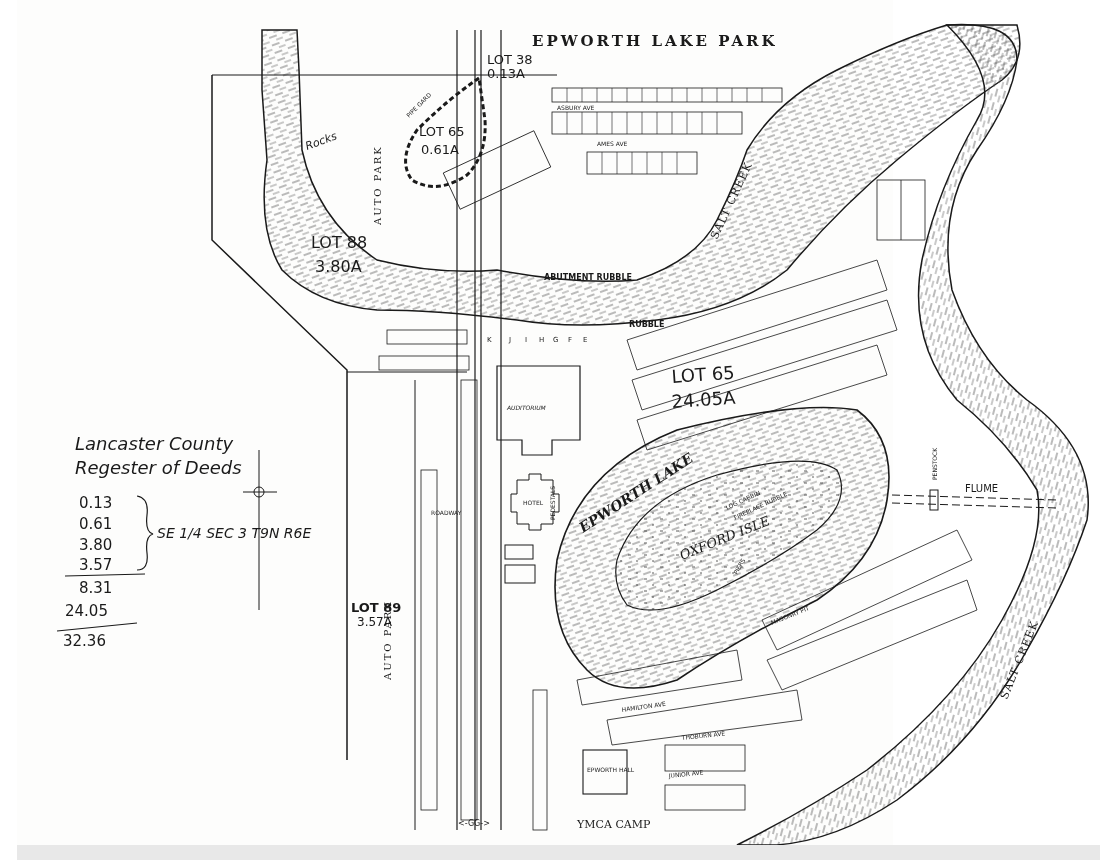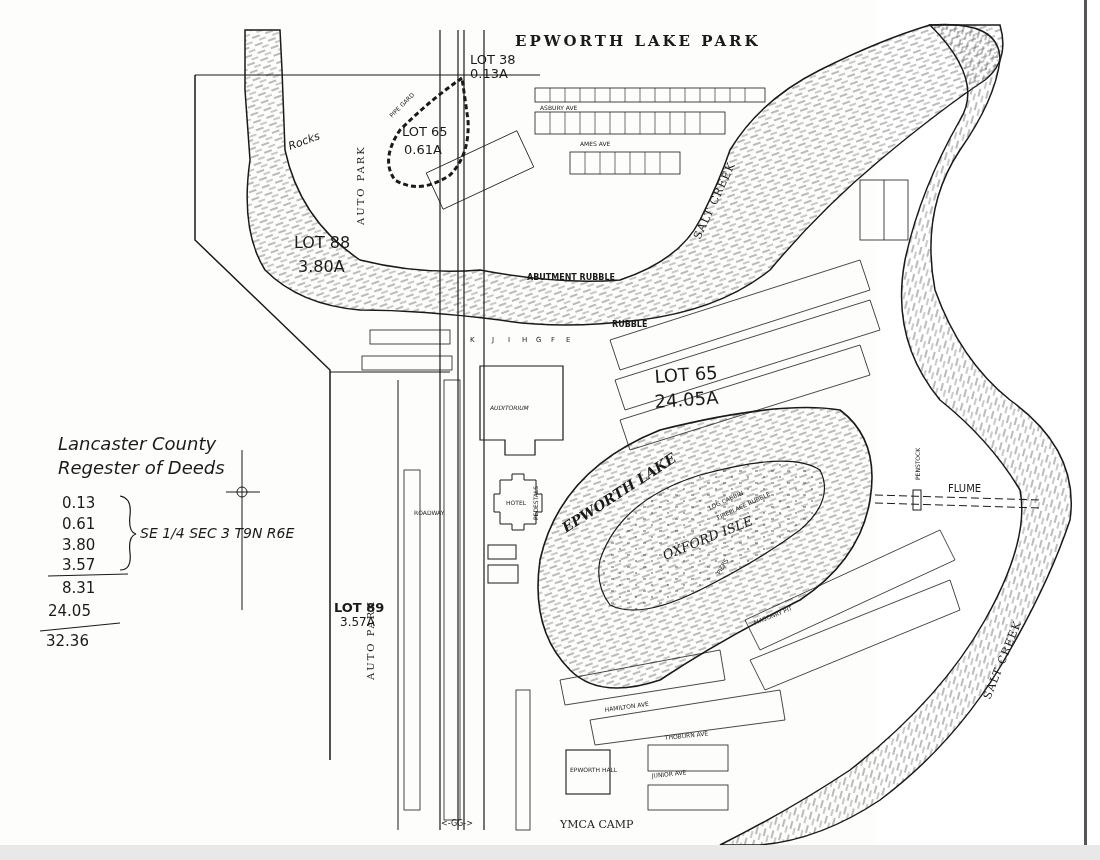--- a/index.html
+++ b/index.html
@@ -1,17 +1,17 @@
 <!DOCTYPE html>
 <html><head>
 <meta charset="utf-8">
 <style>
   html, body { margin: 0; padding: 0; background: #ffffff; }
   body { width: 1100px; height: 860px; overflow: hidden; position: relative; font-family: "DejaVu Sans", sans-serif; }
-  #map-page { position: absolute; left: 0; top: 0; width: 876px; height: 860px; background: #fdfdfc; }
+  #map-page { position: absolute; left: 17px; top: 0; width: 876px; height: 860px; background: #fdfdfc; }
   #page-edge { position: absolute; left: 1084px; top: 0; width: 3px; height: 845px; background: #555; }
   #bottom-band { position: absolute; left: 0; top: 845px; width: 1100px; height: 15px; background: #e8e8e8; }
   svg { position: absolute; left: 0; top: 0; }
   .ink { stroke: #1a1a1a; fill: none; }
   .lbl-serif { font-family: "DejaVu Serif", serif; fill: #1a1a1a; }
   .lbl-hand { font-family: "DejaVu Sans", sans-serif; fill: #1a1a1a; }
   .lbl-small { font-family: "DejaVu Sans", sans-serif; fill: #222; font-size: 6px; }
 </style>
 </head>
 <body>

